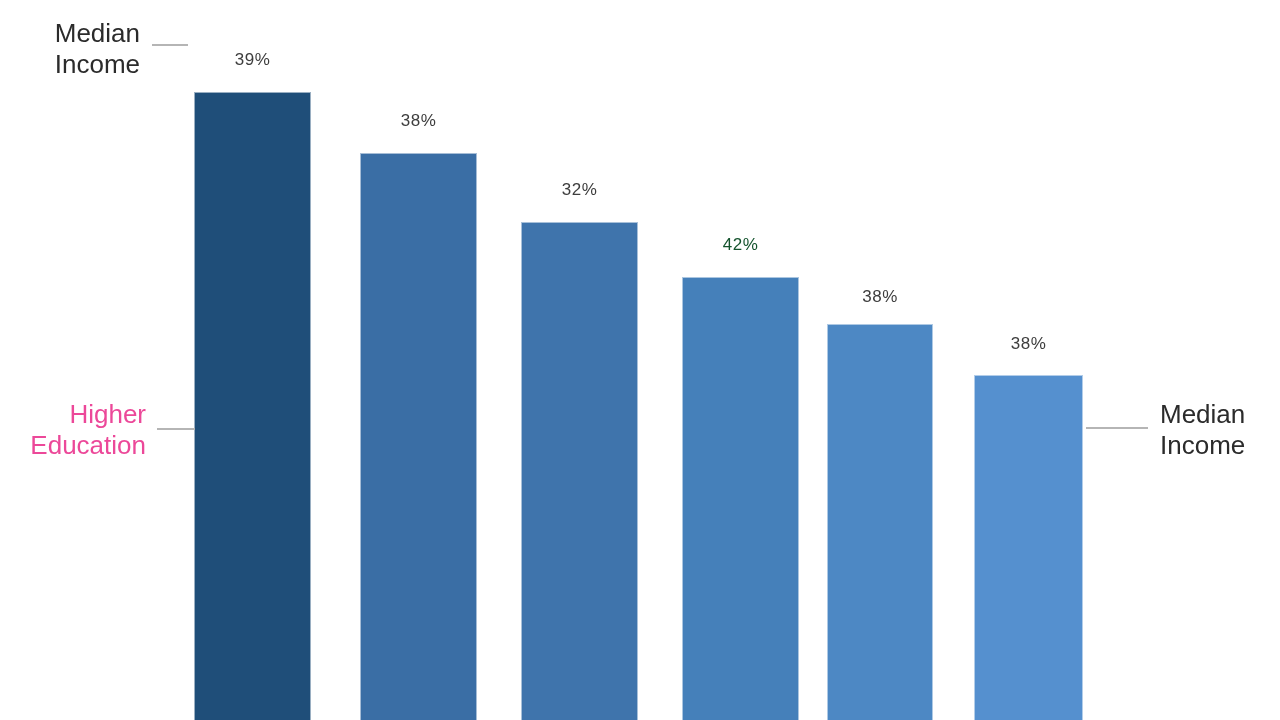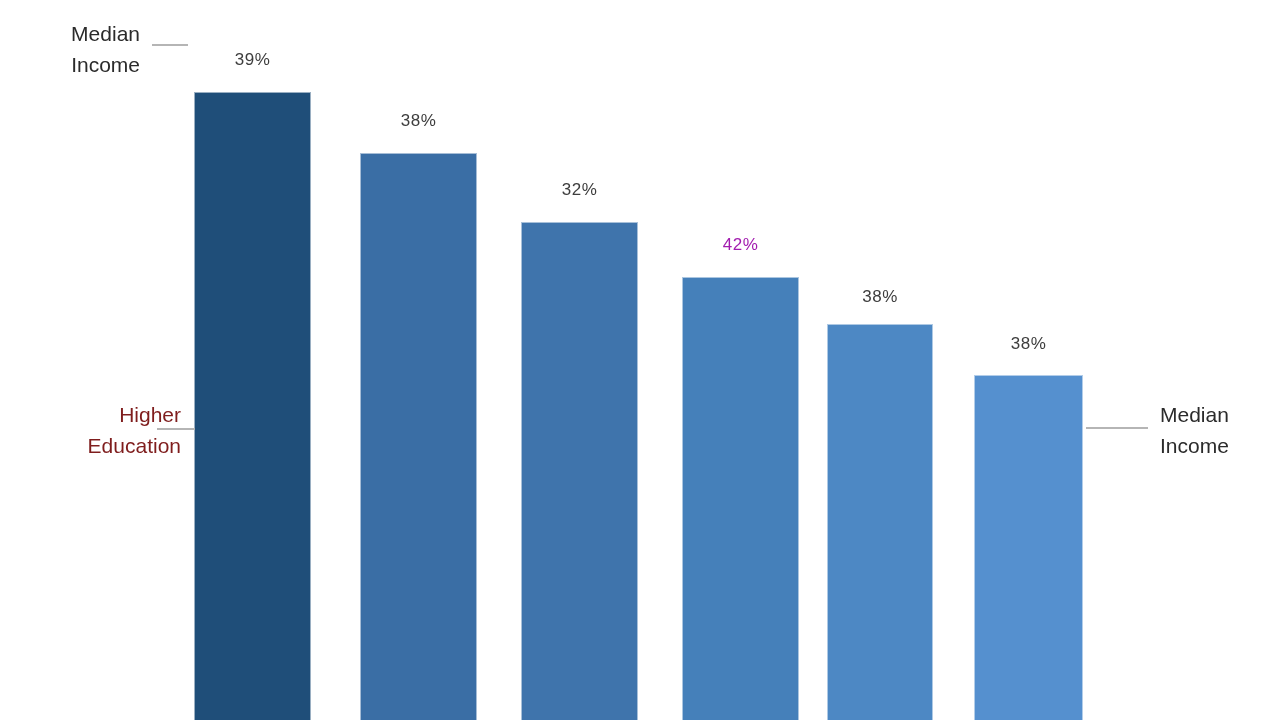--- a/index.html
+++ b/index.html
@@ -46,21 +46,21 @@
     font-weight: 400;
     letter-spacing: 0.5px;
     white-space: nowrap;
     font-family: "Liberation Sans", sans-serif;
   }
 
   
   .callout {
     position: absolute;
     color: #2b2b2b;
-    font-size: 21px;
+    font-size: 26px;
     line-height: 31px;
     white-space: pre-line;
     font-family: "Liberation Sans", sans-serif;
   }
   .callout.left {
     text-align: right;
   }
   .callout.right {
     text-align: left;
   }
@@ -81,35 +81,35 @@
     <div class="bar" style="left: 194px; width: 117px; height: 628px; background: rgb(31, 78, 121);"></div>
     <div class="bar-value" style="left: 194px; width: 117px; top: 50px; color: rgb(61, 61, 61);">39%</div>
 
     <div class="bar" style="left: 360px; width: 117px; height: 567px; background: rgb(58, 110, 165);"></div>
     <div class="bar-value" style="left: 360px; width: 117px; top: 111px; color: rgb(61, 61, 61);">38%</div>
 
     <div class="bar" style="left: 521px; width: 117px; height: 498px; background: rgb(63, 116, 172);"></div>
     <div class="bar-value" style="left: 521px; width: 117px; top: 180px; color: rgb(61, 61, 61);">32%</div>
 
     <div class="bar" style="left: 682px; width: 117px; height: 443px; background: rgb(69, 128, 186);"></div>
-    <div class="bar-value" style="left: 682px; width: 117px; top: 235px; color: #a21caf;">42%</div>
+    <div class="bar-value" style="left: 682px; width: 117px; top: 235px; color: #14532d;">42%</div>
 
     <div class="bar" style="left: 827px; width: 106px; height: 396px; background: rgb(77, 136, 196);"></div>
     <div class="bar-value" style="left: 827px; width: 106px; top: 287px; color: rgb(61, 61, 61);">38%</div>
 
     <div class="bar" style="left: 974px; width: 109px; height: 345px; background: rgb(85, 144, 207);"></div>
     <div class="bar-value" style="left: 974px; width: 109px; top: 334px; color: rgb(61, 61, 61);">38%</div>
 
   </div>
 
   <div class="callout left" style="left: 0px; top: 18px; width: 140px; color: rgb(43, 43, 43);">Median
 Income</div>
   <div class="leader-line" style="left: 152px; top: 44px; width: 36px; background: rgb(181, 181, 181);"></div>
 
-  <div class="callout left" style="left: 0px; top: 399px; width: 146px; color: #7f1d1d; padding-left: 35px;">Higher
+  <div class="callout left" style="left: 0px; top: 399px; width: 146px; color: #ec4899;">Higher
 Education</div>
   <div class="leader-line" style="left: 157px; top: 428px; width: 38px; background: rgb(181, 181, 181);"></div>
 
   <div class="callout right" style="left: 1160px; top: 399px; width: 140px; color: rgb(43, 43, 43);">Median
 Income</div>
   <div class="leader-line" style="left: 1086px; top: 427px; width: 62px; background: rgb(181, 181, 181);"></div>
 
 </div>
 
 </body></html>

